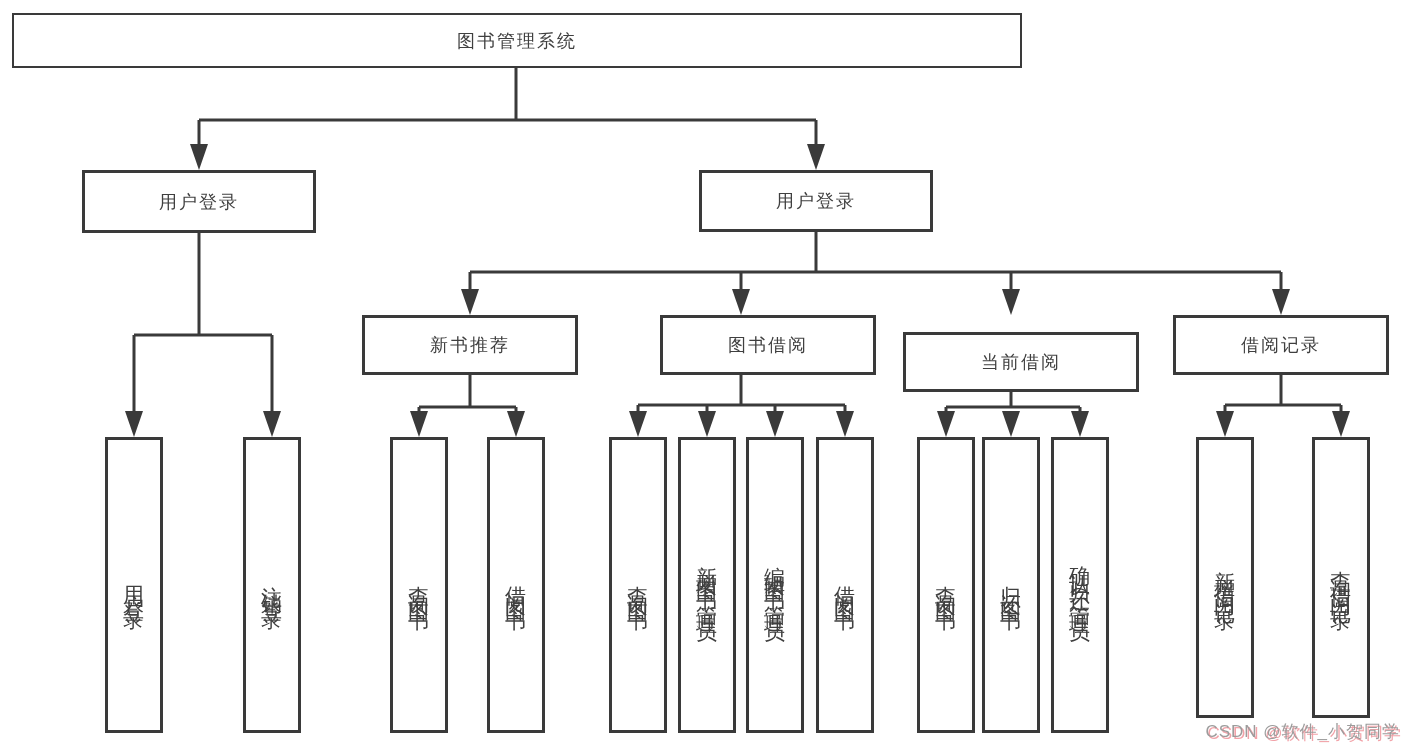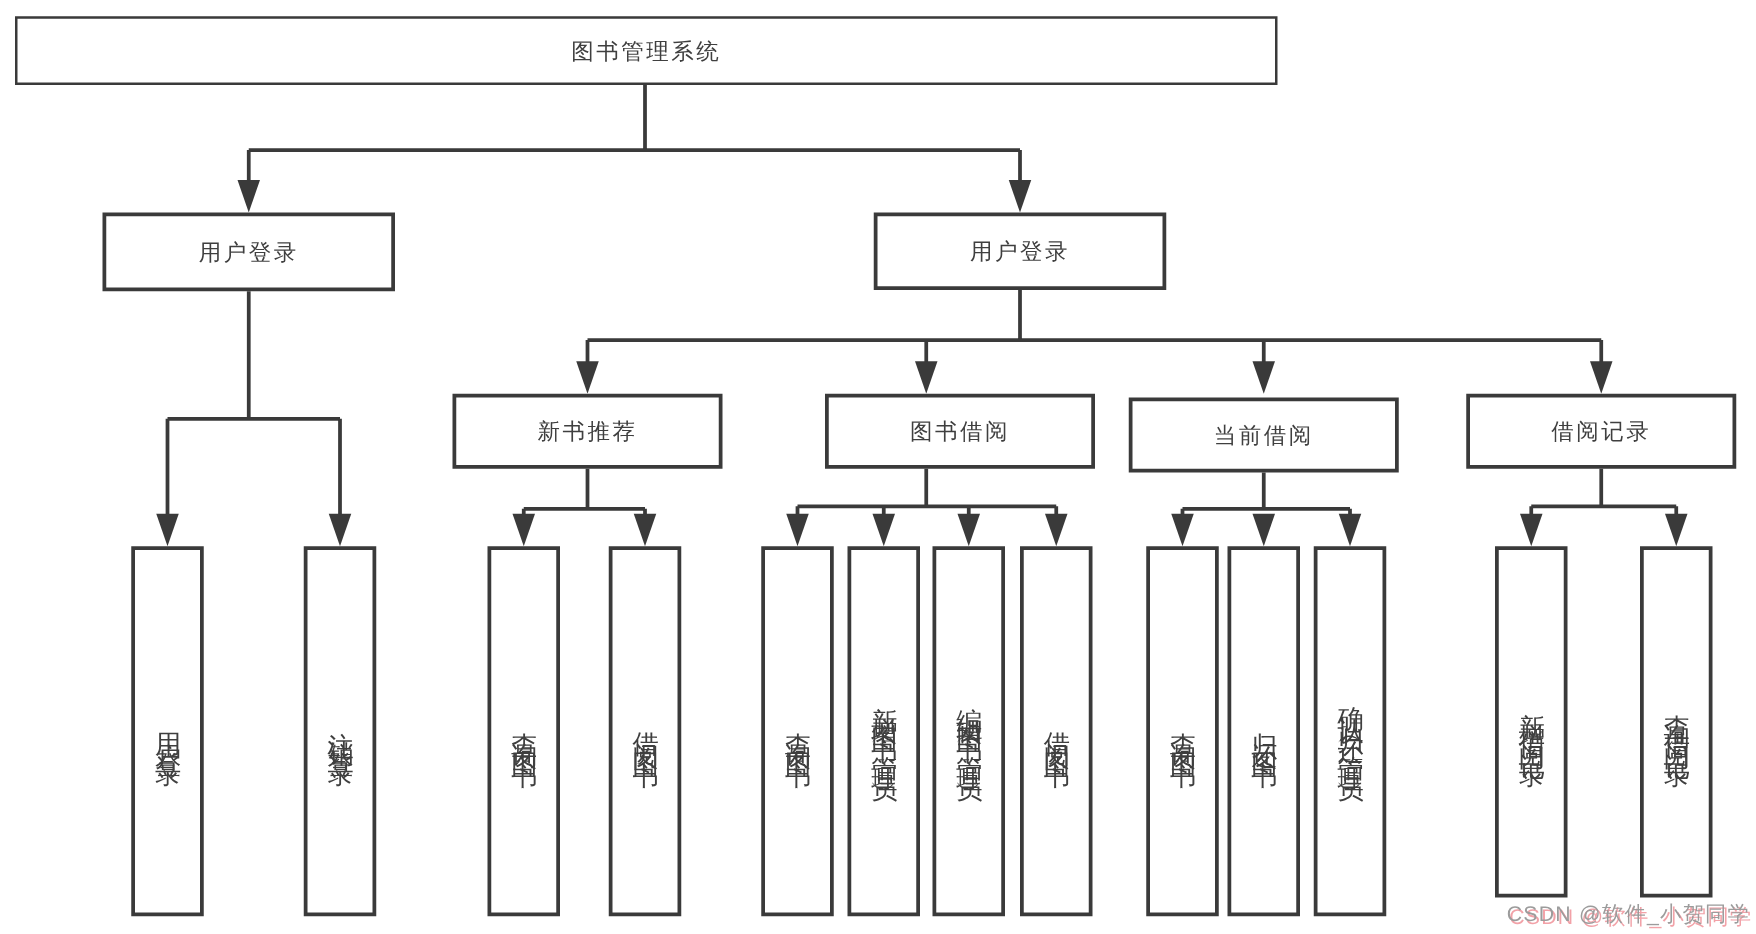--- a/index.html
+++ b/index.html
@@ -95,21 +95,21 @@
     <polygon points="1332,411 1350,411 1341,437"></polygon>
   </svg>
 
   <div class="node root" style="left:12px;top:13px;width:1010px;height:55px">图书管理系统</div>
 
   <div class="node" style="left:82px;top:170px;width:234px;height:63px">用户登录</div>
   <div class="node" style="left:699px;top:170px;width:234px;height:62px">用户登录</div>
 
   <div class="node" style="left:362px;top:315px;width:216px;height:60px">新书推荐</div>
   <div class="node" style="left:660px;top:315px;width:216px;height:60px">图书借阅</div>
-  <div class="node" style="left:903px;top:318px;width:216px;height:60px">当前借阅</div>
+  <div class="node" style="left:903px;top:332px;width:236px;height:60px">当前借阅</div>
   <div class="node" style="left:1173px;top:315px;width:216px;height:60px">借阅记录</div>
 
   <div class="leaf" style="left:105px;top:437px;width:58px;height:296px">用户登录</div>
   <div class="leaf" style="left:243px;top:437px;width:58px;height:296px">注销登录</div>
 
   <div class="leaf" style="left:390px;top:437px;width:58px;height:296px">查询图书</div>
   <div class="leaf" style="left:487px;top:437px;width:58px;height:296px">借阅图书</div>
 
   <div class="leaf" style="left:609px;top:437px;width:58px;height:296px">查询图书</div>
   <div class="leaf" style="left:678px;top:437px;width:58px;height:296px">新增图书（管理员）</div>

